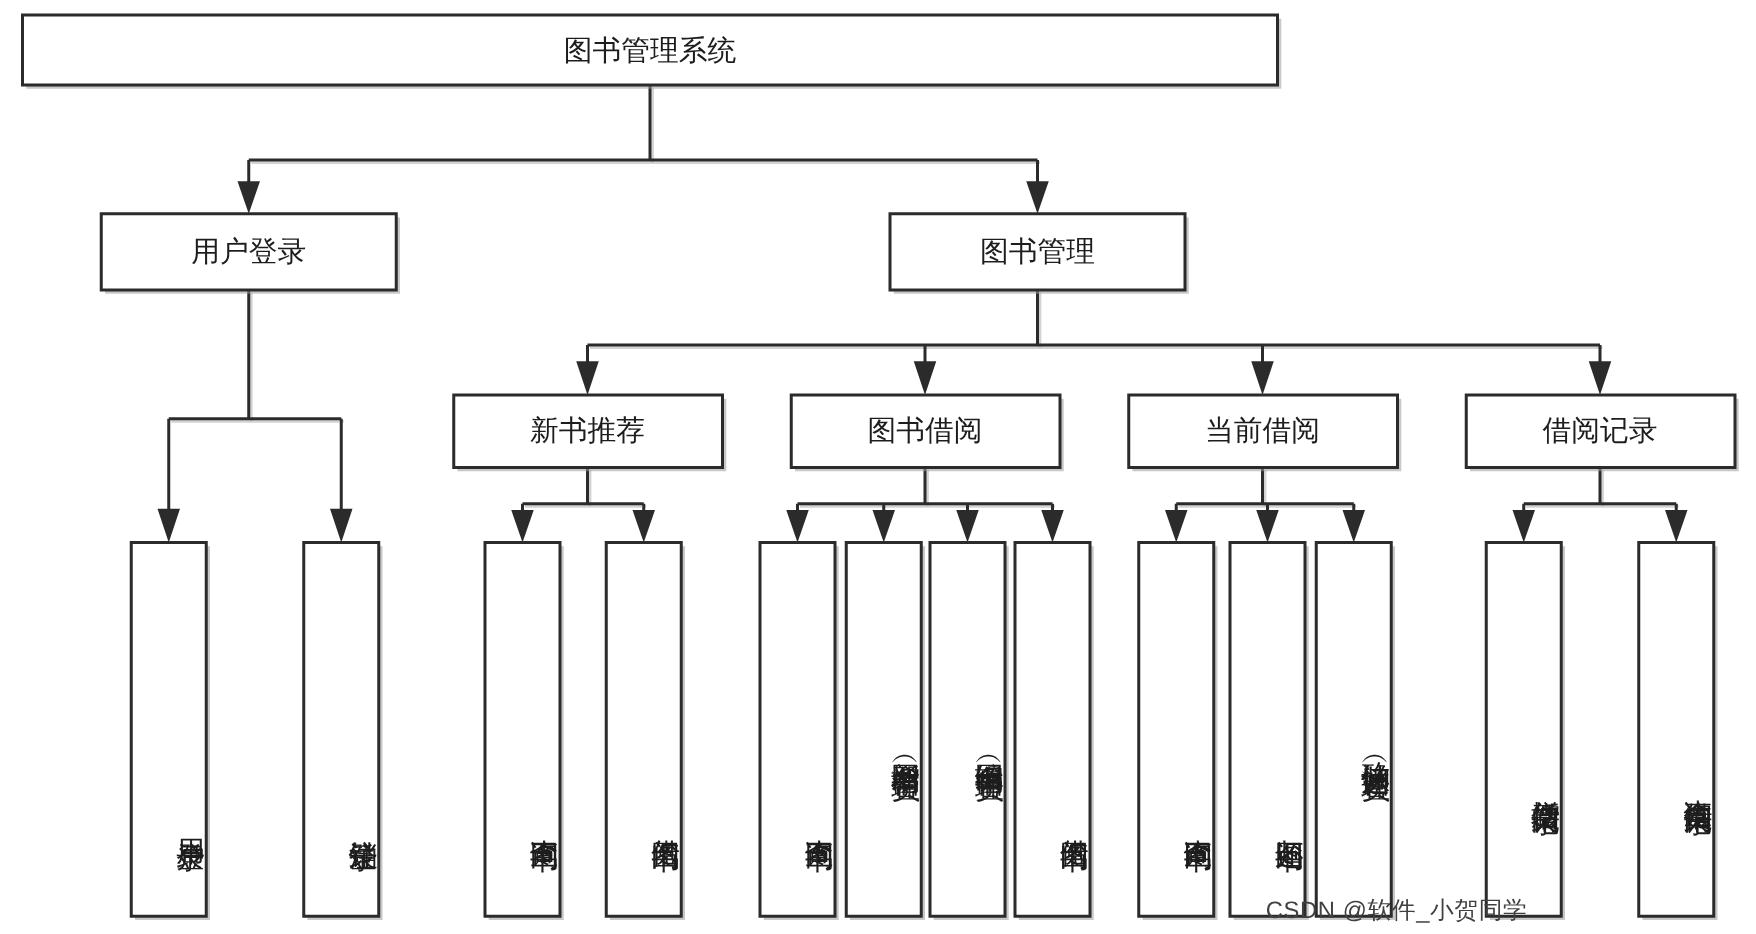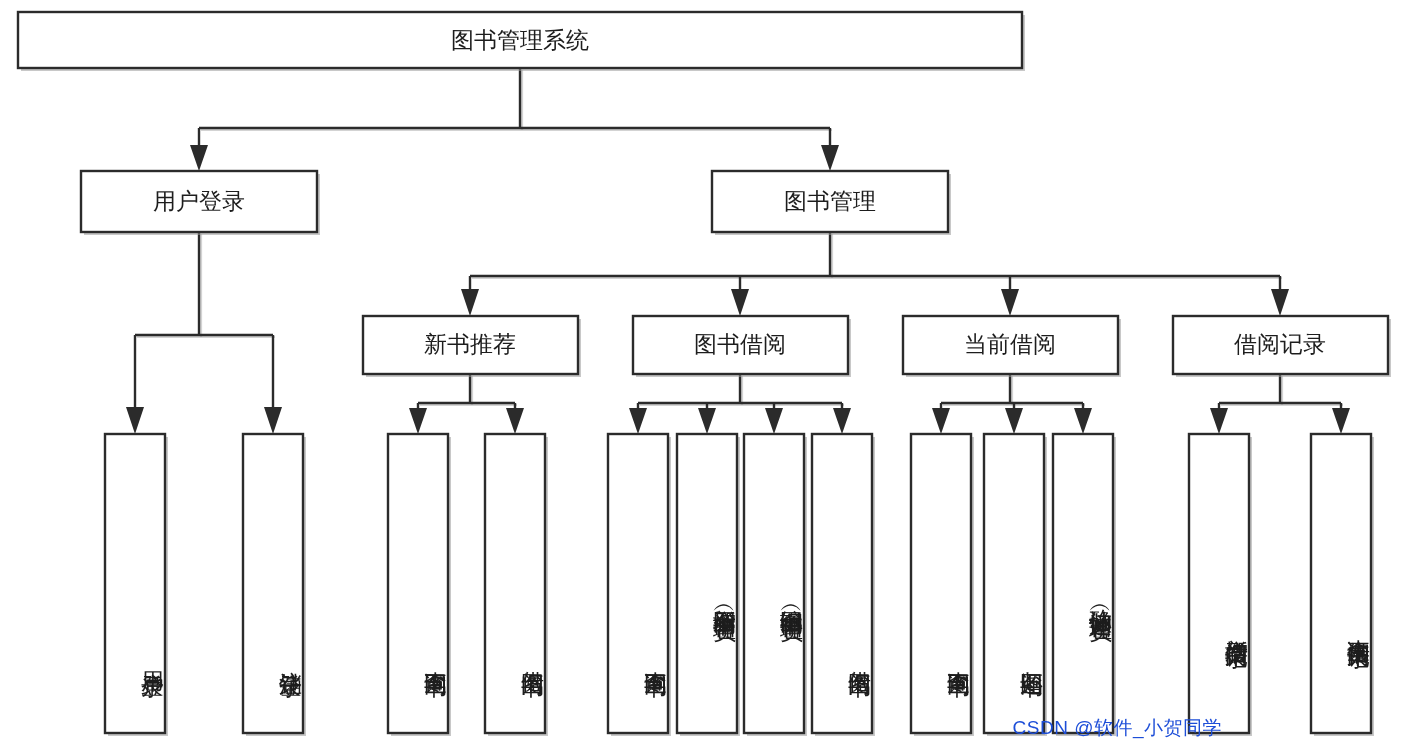--- a/index.html
+++ b/index.html
@@ -74,21 +74,21 @@
     justify-content: center;
     white-space: nowrap;
     pointer-events: none;
   }
   .watermark {
     position: absolute;
     right: 8px;
     bottom: 6px;
     font-family: "Liberation Sans", "DejaVu Sans", sans-serif;
     font-size: 19px;
-    color: #1d4ed8;
+    color: #404040;
     letter-spacing: 0.5px;
     white-space: nowrap;
   }
 </style>
 </head>
 <body>
 
 <div id="diagram-root">
 
   <svg id="tree-svg" viewBox="0 0 1405 747">

